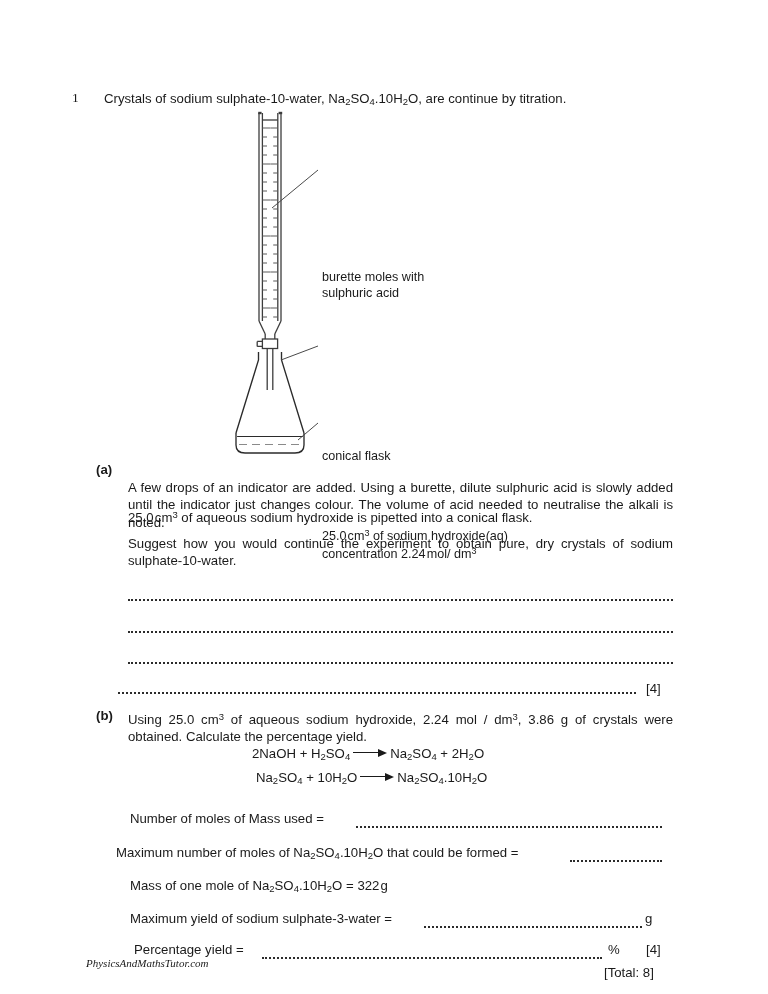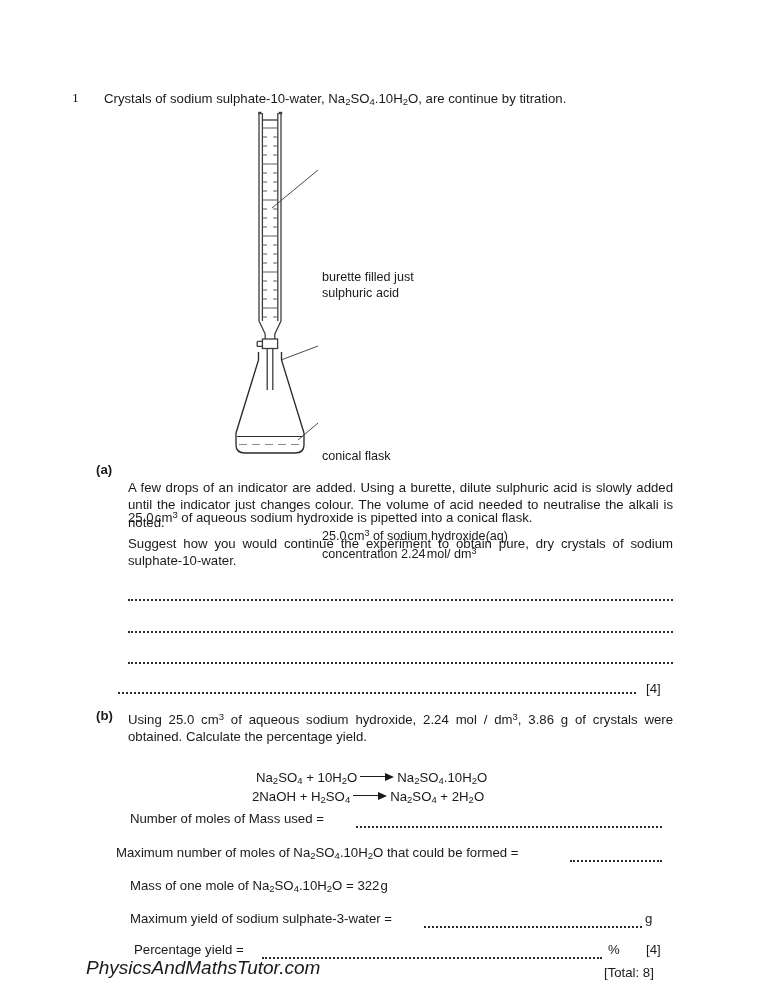--- a/index.html
+++ b/index.html
@@ -108,23 +108,23 @@
   
   .prompt {
     position: absolute;
     font-size: 13.2px;
     white-space: nowrap;
   }
 
   .watermark {
     position: absolute;
     left: 86px; top: 957px;
-    font-family: Liberation Sans, sans-serif;
+    font-family: Liberation Serif, serif;
     font-style: italic;
-    font-size: 19px;
+    font-size: 11px;
     color: #1a1a1a;
   }
   .total {
     position: absolute;
     left: 604px; top: 965px;
     font-size: 13.2px;
   }
 </style>
 </head>
 <body>
@@ -192,21 +192,21 @@
       </g>
 
       <g stroke="#4a4a4a" stroke-width="1" fill="none">
         <path d="M272,100 L318,62"></path>
         <path d="M281,252 L318,238"></path>
         <path d="M298,332 L318,315"></path>
       </g>
     </svg>
 
     <div class="dlabel dlabel-burette">
-      <div>burette filled just</div>
+      <div>burette moles with</div>
       <div>sulphuric acid</div>
     </div>
 
     <div class="dlabel dlabel-flask">conical flask</div>
 
     <div class="dlabel dlabel-naoh">
       <div><span>25.0</span> <span>cm</span><sup>3</sup><span> of sodium hydroxide(aq)</span></div>
       <div><span>concentration 2.24</span> <span>mol</span><span>/ dm</span><sup>3</sup></div>
     </div>
   </div>
@@ -224,21 +224,21 @@
   <div class="dots" style="left:128px; top:599px; width:545px;"></div>
   <div class="dots" style="left:128px; top:631px; width:545px;"></div>
   <div class="dots" style="left:128px; top:662px; width:545px;"></div>
   <div class="dots" style="left:118px; top:692px; width:518px;"></div>
   <div class="mark" style="left:646px; top:681px;">[4]</div>
 
   <div class="part-label" style="left:96px; top:708px;">(b)</div>
 
   <div class="para just" style="left:128px; top:708px; width:545px;"><span>Using 25.0 cm</span><sup>3</sup><span> of aqueous sodium hydroxide, 2.24 mol / dm</span><sup>3</sup><span>, 3.86 g of crystals were obtained. Calculate the percentage yield.</span></div>
 
-  <div class="eq" style="left:252px; top:746px;margin-top:43px;">
+  <div class="eq" style="left:252px; top:746px;">
     <span>2NaOH  +  H</span><sub>2</sub><span>SO</span><sub>4</sub><span class="arrow"></span><span>Na</span><sub>2</sub><span>SO</span><sub>4</sub><span>  +  2H</span><sub>2</sub><span>O</span>
   </div>
 
   <div class="eq" style="left:256px; top:770px;">
     <span>Na</span><sub>2</sub><span>SO</span><sub>4</sub><span>  +  10H</span><sub>2</sub><span>O</span><span class="arrow"></span><span>Na</span><sub>2</sub><span>SO</span><sub>4</sub><span>.10H</span><sub>2</sub><span>O</span>
   </div>
 
   <div class="prompt" style="left:130px; top:811px;">Number of moles of Mass used =</div>
   <div class="dots" style="left:356px; top:826px; width:306px;"></div>
 

